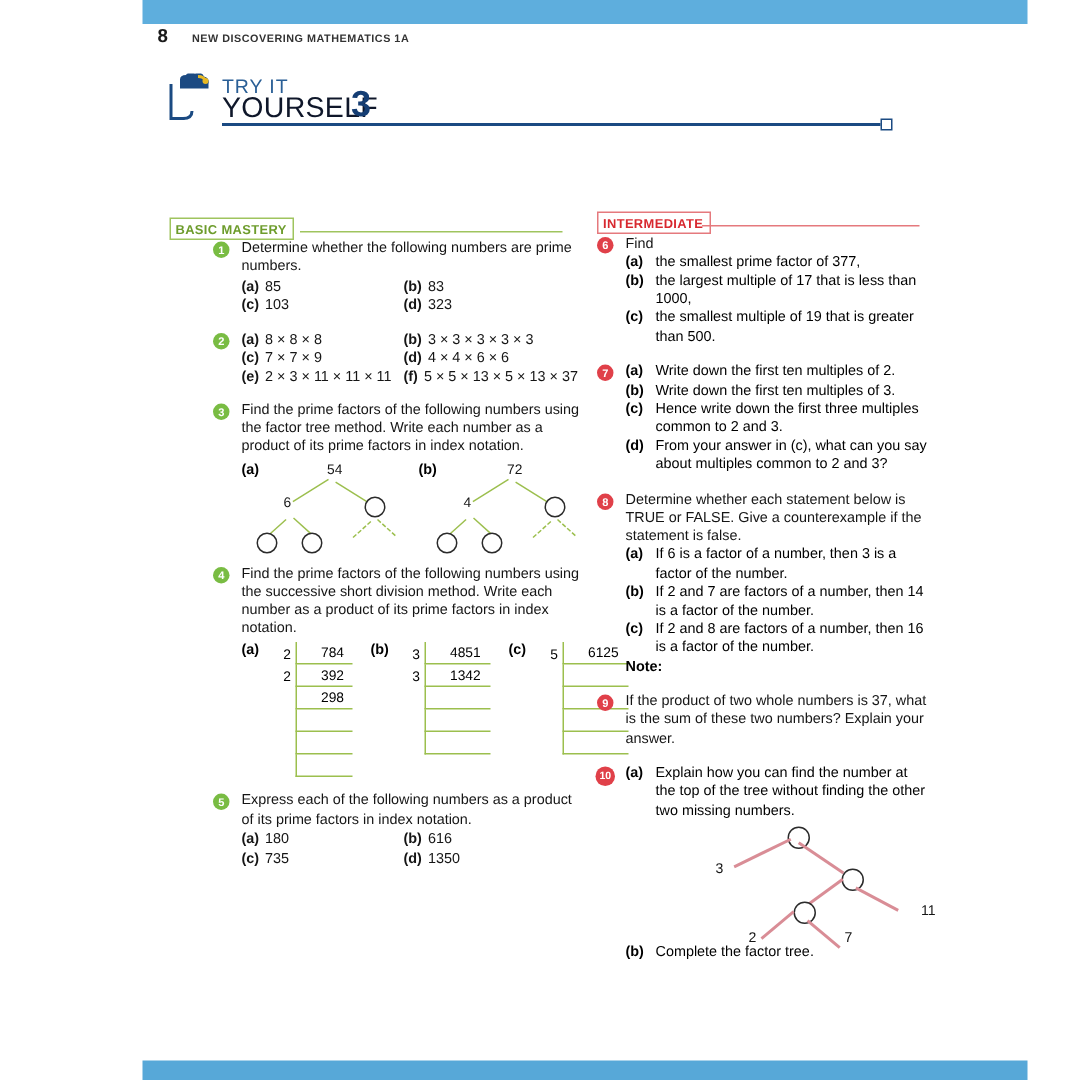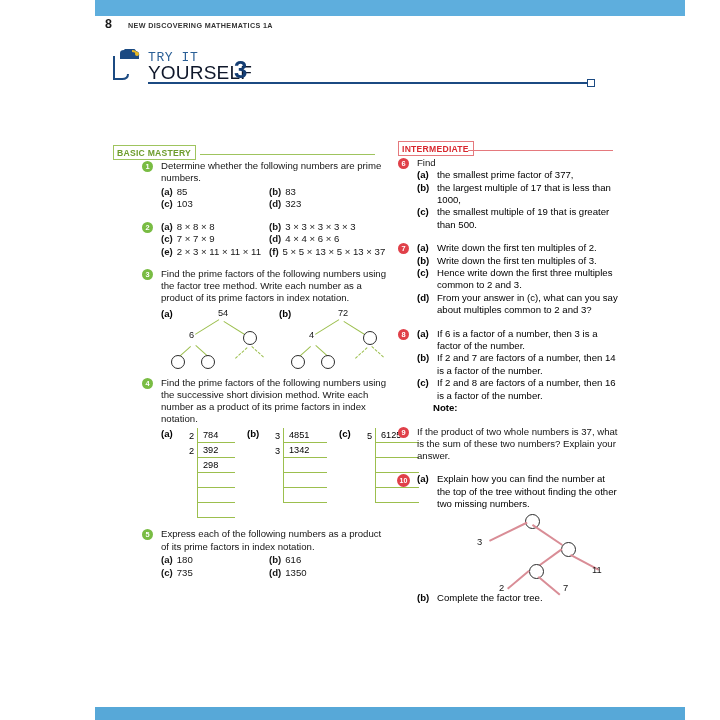--- a/index.html
+++ b/index.html
@@ -14,21 +14,21 @@
 
   .bar-top{position:absolute;left:95px;top:0;width:590px;height:16px;background:#5eaedd;}
   .bar-bottom{position:absolute;left:95px;top:707px;width:590px;height:13px;background:#57a8d8;}
 
   .pagenum{position:absolute;left:105px;top:17px;font-size:12.5px;font-weight:bold;color:#1a1a1a;}
   .bookname{position:absolute;left:128px;top:21px;font-size:7.2px;font-weight:bold;letter-spacing:.35px;color:#333;}
 
   
   .tiy{position:absolute;left:110px;top:49px;width:480px;height:36px;}
   .tiy-icon{position:absolute;left:0;top:0;width:34px;height:32px;}
-  .tiy-try{position:absolute;left:38px;top:1px;font-size:13px;letter-spacing:.6px;color:#2a5f96;font-family:Liberation Mono, monospace;}
+  .tiy-try{position:absolute;left:38px;top:1px;font-size:13px;letter-spacing:.6px;color:#2a5f96;font-family:Liberation Sans, sans-serif;}
   .tiy-yourself{position:absolute;left:38px;top:13px;font-size:19px;font-weight:normal;letter-spacing:.2px;color:#0f172a;}
   .tiy-num{position:absolute;left:124px;top:7px;font-size:24px;font-weight:bold;color:#143d73;}
   .tiy-rule{position:absolute;left:38px;top:33px;width:440px;height:1.6px;background:#1b4a82;}
   .tiy-endcap{position:absolute;left:477px;top:30px;width:6px;height:6px;border:1.4px solid #1b4a82;background:#fff;}
   .tiy-text{position:absolute;left:138px;top:86px;font-size:10.2px;color:#1a1a1a;}
 
   
   .pe{position:absolute;left:108px;top:108px;width:300px;height:44px;}
   .pe-icon{position:absolute;left:0;top:2px;width:32px;height:32px;border-radius:50%;background:#57a93a;}
   .pe-icon .paper{position:absolute;left:8px;top:6px;width:15px;height:19px;background:#f2f2ec;border-radius:2px 2px 6px 2px;}
@@ -76,21 +76,21 @@
   .tdash{position:absolute;height:0;border-top:1.3px dashed #9cbf4e;transform-origin:0 0;}
 
   
   .divs{display:flex;margin-left:19px;margin-top:3px;}
   .divblk{position:relative;margin-right:12px;}
   .divlab{position:absolute;left:0;top:0;font-size:9.6px;font-weight:bold;}
   .divcol{margin-left:21px;position:relative;}
   .divrow{display:flex;height:15px;align-items:center;}
   .dleft{width:12px;text-align:right;font-size:9.2px;padding-right:3px;}
   .dright{width:38px;border-left:1.5px solid #9cbf4e;border-bottom:1.5px solid #9cbf4e;
-          font-size:9.2px;padding-left:5px;line-height:15px;height:15px;box-sizing:border-box;}
+          font-size:9.2px;padding-left:16px;line-height:15px;height:15px;box-sizing:border-box;}
   .dright.w2{width:44px;}
 
   
   .rtree{position:relative;height:78px;margin-left:30px;margin-top:4px;}
   .rcirc{position:absolute;width:13px;height:13px;border-radius:50%;border:1.2px solid #2b2b2b;background:#fff;}
   .rnum{position:absolute;font-size:9.4px;color:#151515;}
   .rline{position:absolute;height:1.5px;background:#d98d96;transform-origin:0 0;}
 </style>
 </head>
 <body>
@@ -379,34 +379,35 @@
           </div>
         <div class="subindent">
             <span class="sublabel">(d)</span>
             <span class="subtext">From your answer in (c), what can you say about multiples common to 2 and 3?</span>
           </div>
       </div>
     </div>
 
     <div class="q" style="margin-top:11px">
       <div class="qnum red">8</div>
+      <div class="qbody">Determine whether each statement below is TRUE or FALSE. Give a counterexample if the statement is false.</div>
       <div class="hang">
         <div class="subindent">
             <span class="sublabel">(a)</span>
             <span class="subtext">If 6 is a factor of a number, then 3 is a factor of the number.</span>
           </div>
         <div class="subindent">
             <span class="sublabel">(b)</span>
             <span class="subtext">If 2 and 7 are factors of a number, then 14 is a factor of the number.</span>
           </div>
         <div class="subindent">
             <span class="sublabel">(c)</span>
             <span class="subtext">If 2 and 8 are factors of a number, then 16 is a factor of the number.</span>
           </div>
-        <div class="subindent" style="margin-left:16px">
+        <div class="subindent" style="margin-left:0">
             <span class="sublabel" style="min-width:0;margin-right:3px">Note:</span>
           </div>
       </div>
     </div>
 
     <div class="q" style="margin-top:11px">
       <div class="qnum red">9</div>
       <div class="qbody">If the product of two whole numbers is 37, what is the sum of these two numbers? Explain your answer.</div>
     </div>
 
@@ -419,21 +420,21 @@
           </div>
 
         <div class="rtree">
           <div class="rcirc" style="left:78px;top:0px"></div>
           <div class="rline" style="left:42px;top:26px;width:42px;transform:rotate(-26deg)"></div>
           <div class="rline" style="left:86px;top:10px;width:36px;transform:rotate(34deg)"></div>
           <div class="rnum" style="left:30px;top:22px">3</div>
           <div class="rcirc" style="left:114px;top:28px"></div>
           <div class="rline" style="left:90px;top:52px;width:30px;transform:rotate(-36deg)"></div>
           <div class="rline" style="left:124px;top:40px;width:32px;transform:rotate(28deg)"></div>
-          <div class="rnum" style="left:145px;top:50px">11</div>
+          <div class="rnum" style="left:167px;top:50px">11</div>
           <div class="rcirc" style="left:82px;top:50px"></div>
           <div class="rline" style="left:60px;top:74px;width:28px;transform:rotate(-40deg)"></div>
           <div class="rline" style="left:92px;top:62px;width:28px;transform:rotate(40deg)"></div>
           <div class="rnum" style="left:52px;top:68px">2</div>
           <div class="rnum" style="left:116px;top:68px">7</div>
         </div>
 
         <div class="subindent">
             <span class="sublabel">(b)</span>
             <span class="subtext">Complete the factor tree.</span>

